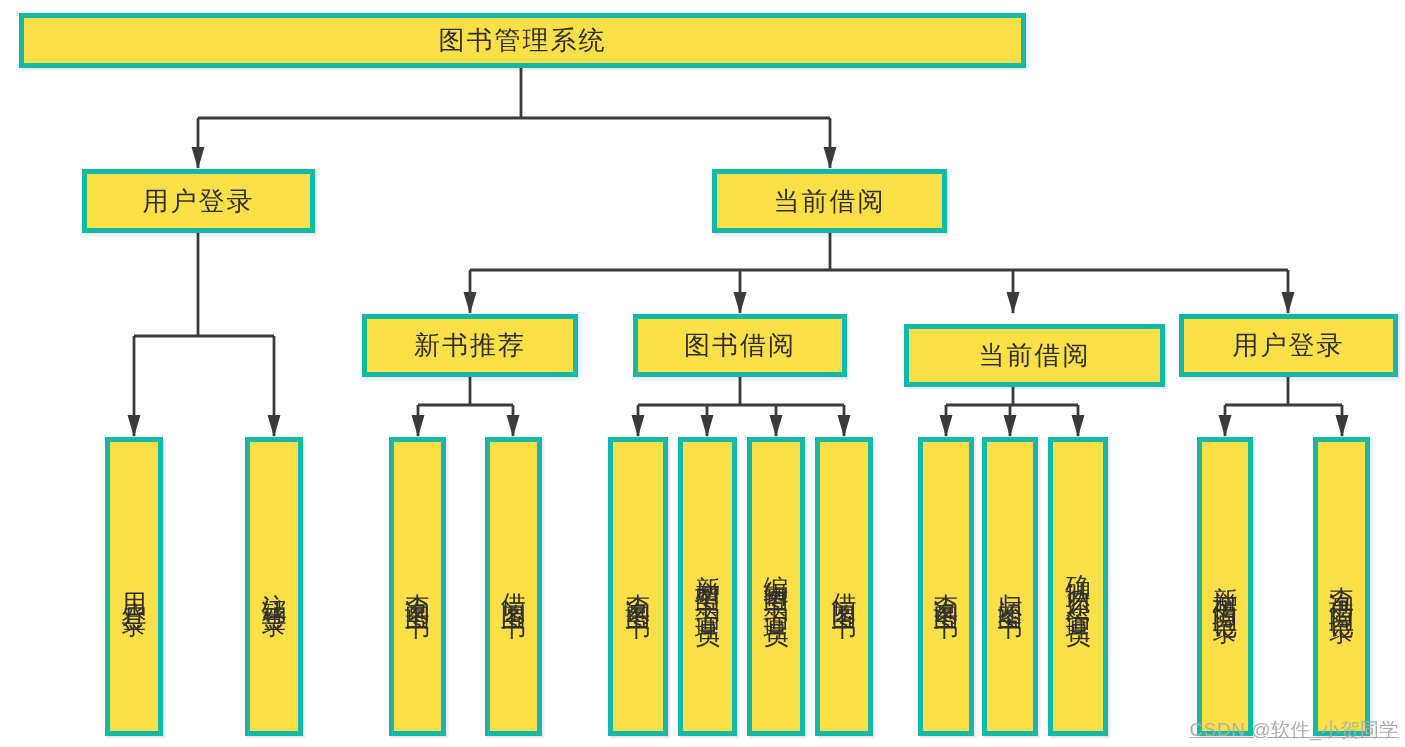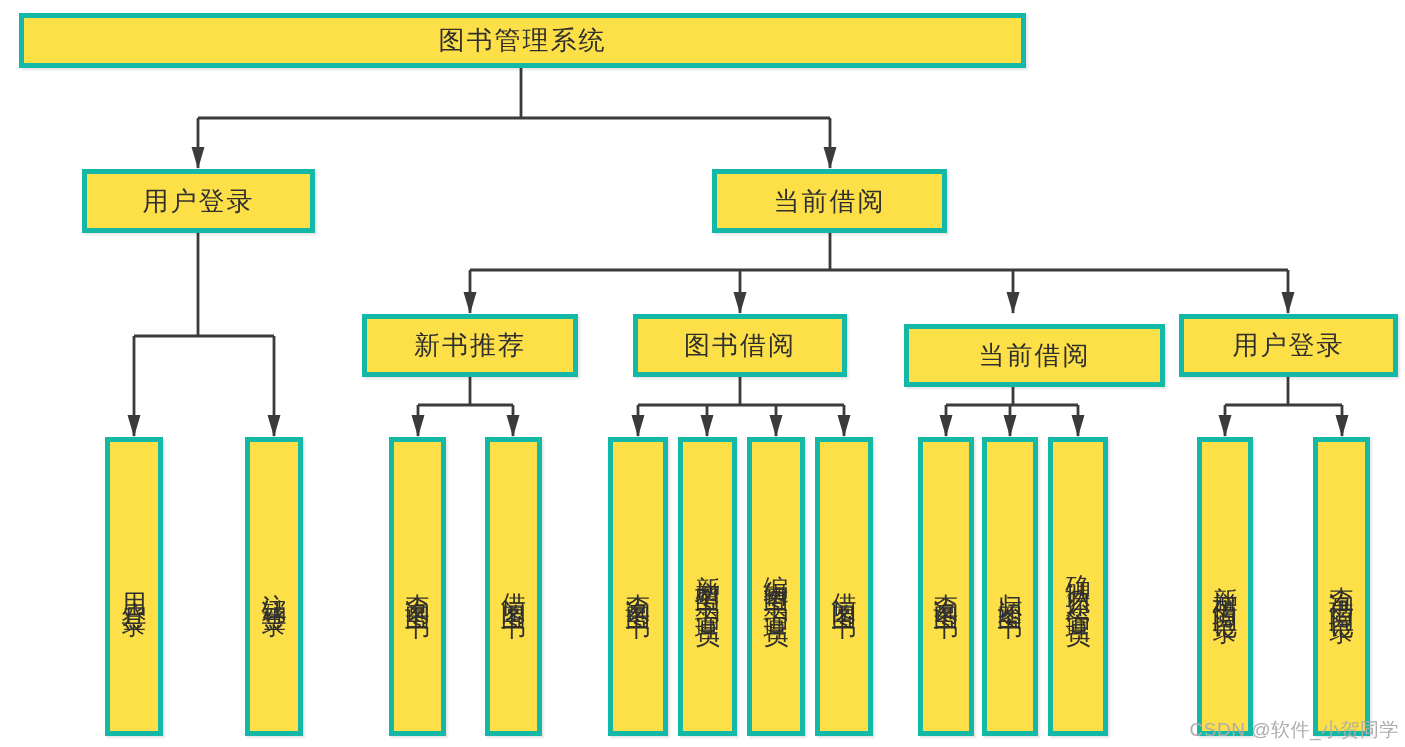--- a/index.html
+++ b/index.html
@@ -30,20 +30,21 @@
     white-space:nowrap;
   }
   .watermark{
     position:absolute;
     right:6px;bottom:4px;
     font-size:19px;
     letter-spacing:0.5px;
     color:#adadad;
     z-index:5;
     white-space:nowrap;
+    text-decoration:underline;
   }
 </style>
 </head>
 <body>
 
 <div id="stage">
 
   <svg id="wires" viewBox="0 0 1405 747" xmlns="http://www.w3.org/2000/svg">
     <defs>
       <marker id="arrow" markerUnits="userSpaceOnUse" markerWidth="22" markerHeight="14" viewBox="0 0 22 14" refX="21" refY="7" orient="auto">

